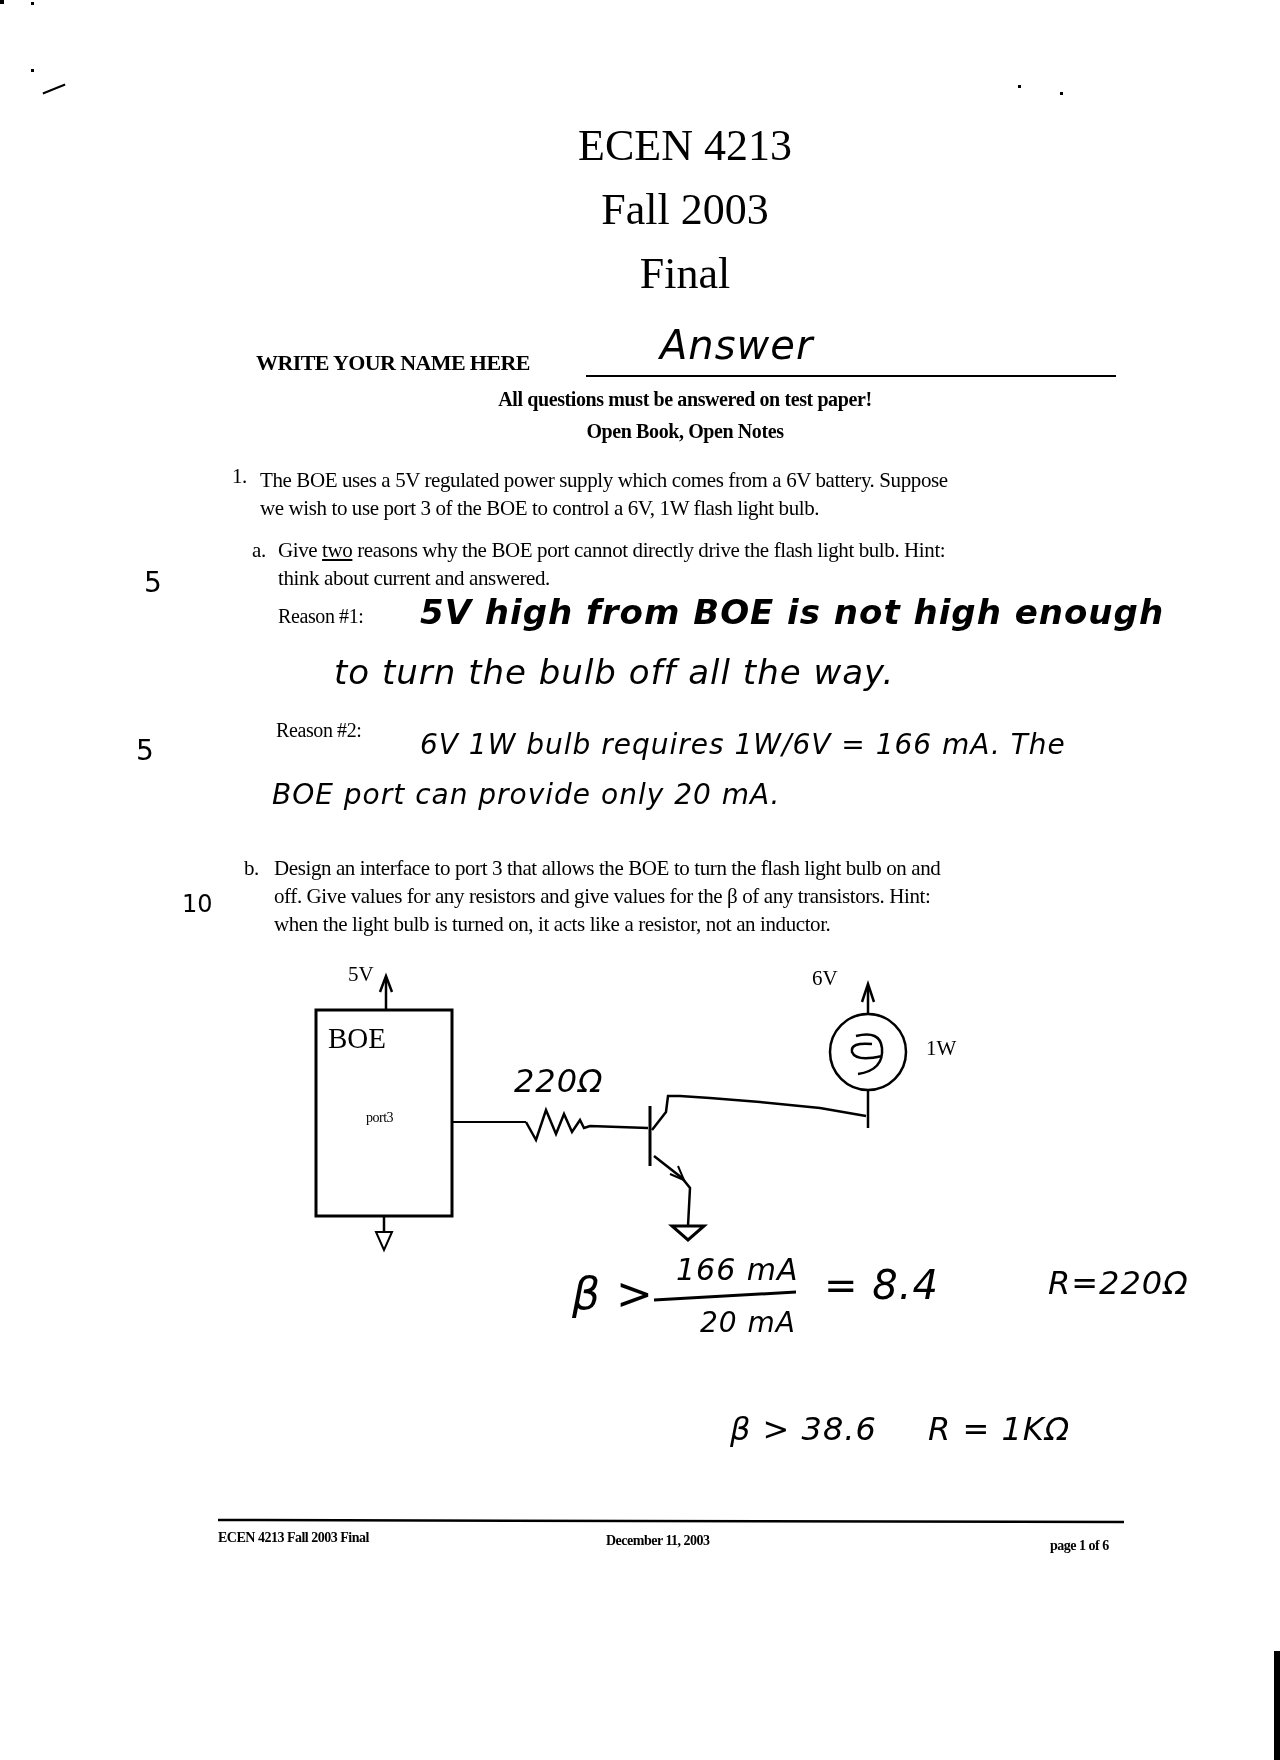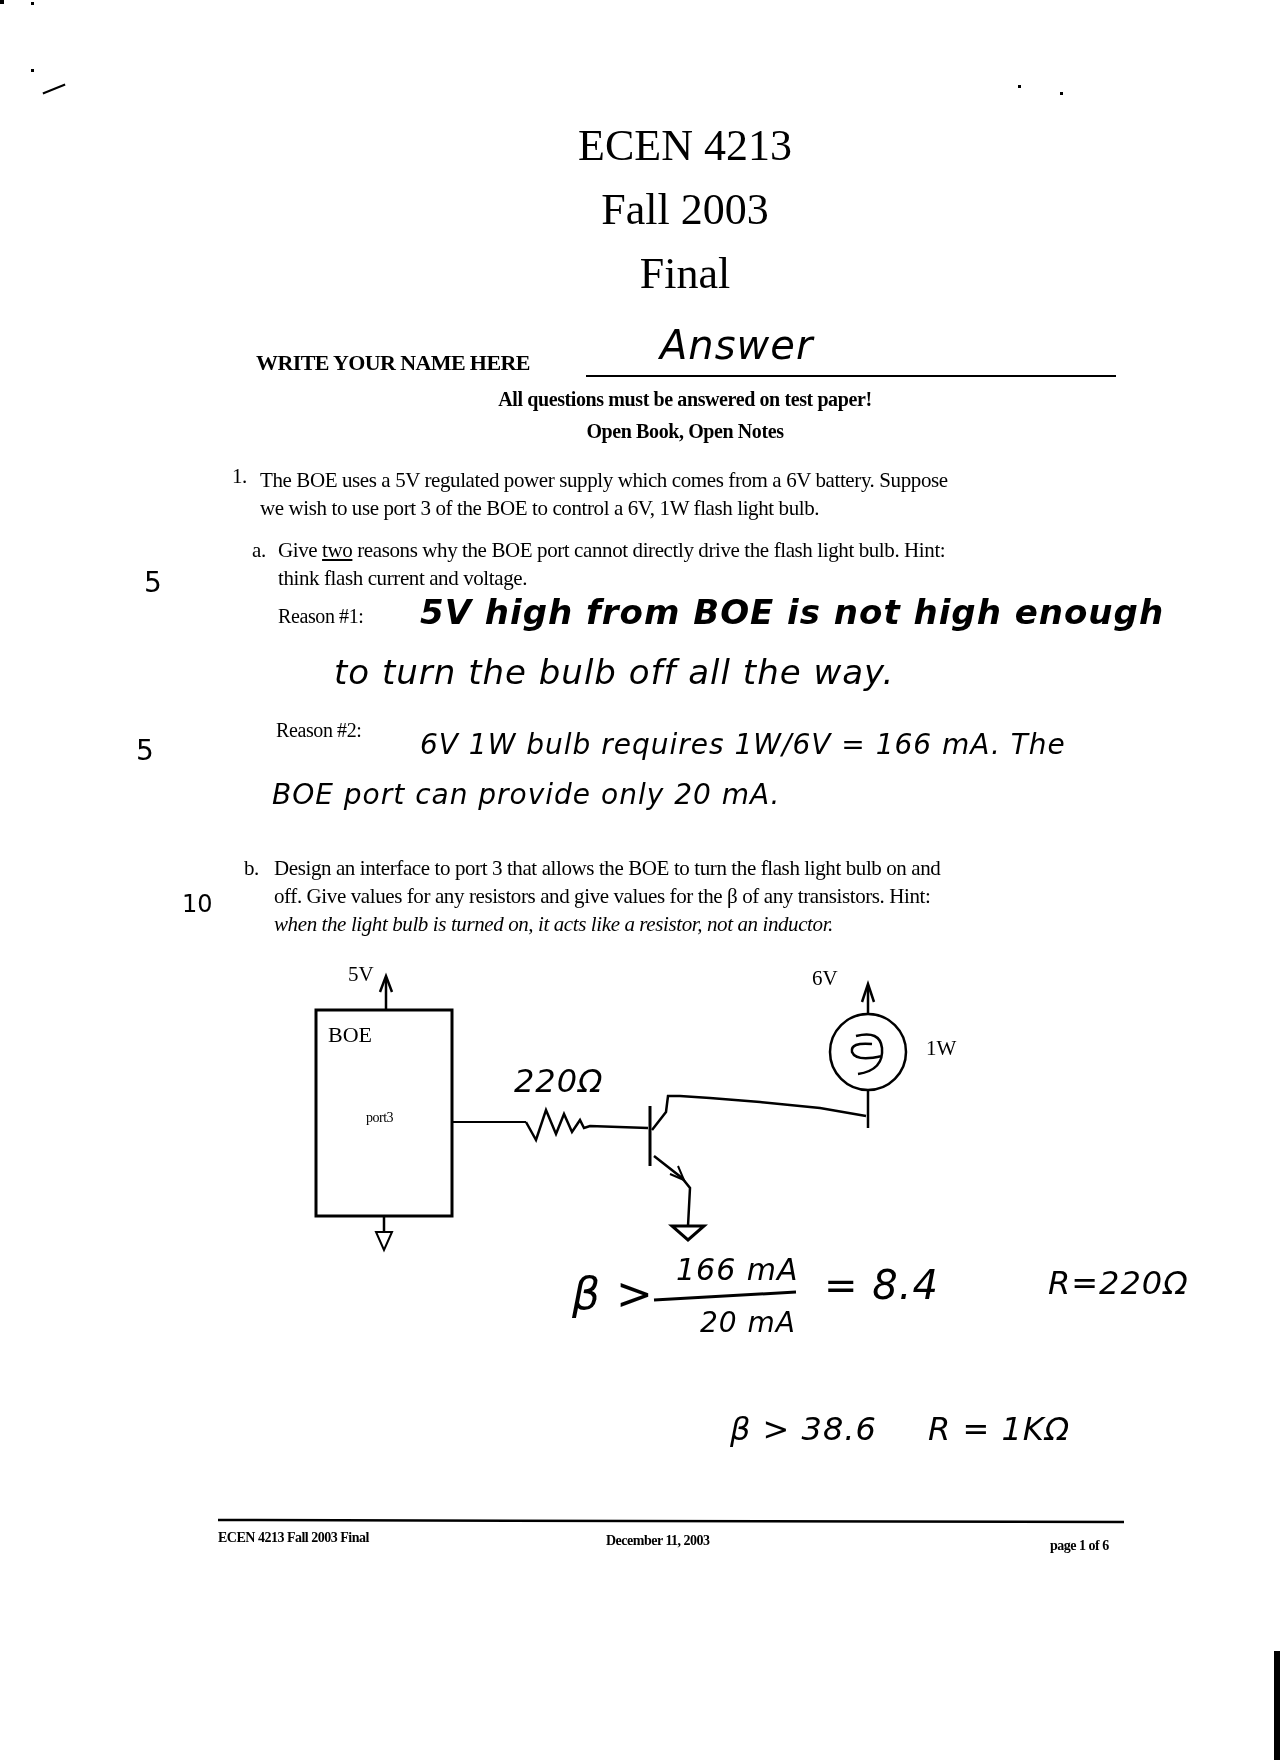--- a/index.html
+++ b/index.html
@@ -43,36 +43,36 @@
 <div class="abs bold" style="left:0;width:1370px;text-align:center;top:420px;font-size:20px;letter-spacing:-0.4px;">Open Book, Open Notes</div>
 
 <div class="abs body-text" style="left:232px;top:462px;">1.</div>
 <div class="abs body-text" style="left:260px;top:466px;">The BOE uses a 5V regulated power supply which comes from a 6V battery.  Suppose</div>
 <div class="abs body-text" style="left:260px;top:494px;">we wish to use port 3 of the BOE to control a 6V, 1W flash light bulb.</div>
 
 <div class="abs body-text" style="left:252px;top:536px;">a.</div>
 <div class="abs body-text" style="left:278px;top:536px;">
   <span>Give </span><span class="u">two</span><span> reasons why the BOE port cannot directly drive the flash light bulb.  Hint:</span>
 </div>
-<div class="abs body-text" style="left:278px;top:564px;">think flash current and voltage.</div>
+<div class="abs body-text" style="left:278px;top:564px;">think about current and answered.</div>
 <div class="abs margin-score" style="left:144px;top:566px;">5</div>
 
 <div class="abs body-text" style="left:278px;top:602px;font-size:20px;">Reason #1:</div>
 <div class="abs hand hand-lg" style="left:420px;top:592px;font-weight:bold;">5V high from BOE is not high enough</div>
 <div class="abs hand hand-lg" style="left:334px;top:652px;">to turn the bulb off all the way.</div>
 
 <div class="abs body-text" style="left:276px;top:716px;font-size:20px;">Reason #2:</div>
 <div class="abs margin-score" style="left:136px;top:734px;">5</div>
 <div class="abs hand hand-md" style="left:420px;top:728px;">6V 1W bulb requires 1W/6V = 166 mA. The</div>
 <div class="abs hand hand-md" style="left:272px;top:778px;">BOE port can provide only 20 mA.</div>
 
 <div class="abs body-text" style="left:244px;top:854px;">b.</div>
 <div class="abs body-text" style="left:274px;top:854px;">Design an interface to port 3 that allows the BOE to turn the flash light bulb on and</div>
 <div class="abs body-text" style="left:274px;top:882px;">off. Give values for any resistors and give values for the β of any transistors. Hint:</div>
-<div class="abs body-text" style="left:274px;top:910px;font-style:italic;">when the light bulb is turned on, it acts like a resistor, not an inductor.</div>
+<div class="abs body-text" style="left:274px;top:910px;">when the light bulb is turned on, it acts like a resistor, not an inductor.</div>
 <div class="abs margin-score" style="left:138px;top:890px;font-size:24px;margin-left:44px;">10</div>
 
 <div class="abs" style="left:0;top:0;width:1280px;height:1760px;">
   <svg width="1280" height="1760">
 
     <line x1="386" y1="1010" x2="386" y2="978" stroke="#000" stroke-width="2.5"></line>
     <path d="M380 992 L386 976 L392 992" fill="none" stroke="#000" stroke-width="2.5"></path>
 
     <rect x="316" y="1010" width="136" height="206" fill="none" stroke="#000" stroke-width="3"></rect>
 
@@ -97,21 +97,21 @@
     <circle cx="868" cy="1052" r="38" fill="none" stroke="#000" stroke-width="2.5"></circle>
     <path d="M856 1036 Q880 1030 882 1048 Q884 1070 858 1074 M882 1056 Q856 1062 852 1052 Q850 1042 872 1044" fill="none" stroke="#000" stroke-width="2.5"></path>
     <line x1="868" y1="1090" x2="868" y2="1128" stroke="#000" stroke-width="2.5"></line>
 
     <line x1="654" y1="1300" x2="796" y2="1292" stroke="#000" stroke-width="3"></line>
 
     <line x1="218" y1="1520" x2="1124" y2="1522" stroke="#000" stroke-width="2.5"></line>
   </svg>
 </div>
 <div class="abs" style="left:348px;top:962px;font-size:21px;">5V</div>
-<div class="abs" style="left:328px;top:1022px;font-size:22px;">BOE</div>
+<div class="abs" style="left:328px;top:1022px;font-size:29px;">BOE</div>
 <div class="abs" style="left:366px;top:1110px;font-size:14px;letter-spacing:-0.5px;">port3</div>
 <div class="abs hand" style="left:514px;top:1062px;font-size:32px;">220Ω</div>
 <div class="abs" style="left:812px;top:966px;font-size:21px;">6V</div>
 <div class="abs" style="left:926px;top:1036px;font-size:21px;">1W</div>
 <div class="abs" style="left:830px;top:1014px;width:76px;height:76px;"></div>
 
 <div class="abs hand" style="left:572px;top:1268px;font-size:44px;">β &gt;</div>
 <div class="abs hand" style="left:676px;top:1252px;font-size:30px;">166 mA</div>
 <div class="abs hand" style="left:700px;top:1306px;font-size:28px;">20 mA</div>
 <div class="abs hand" style="left:824px;top:1262px;font-size:40px;">= 8.4</div>

